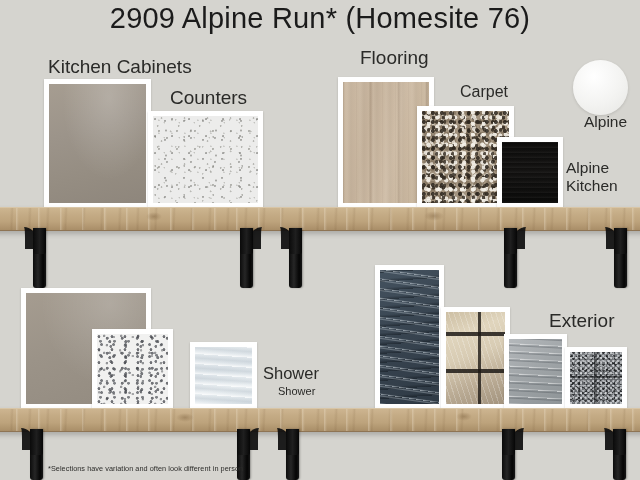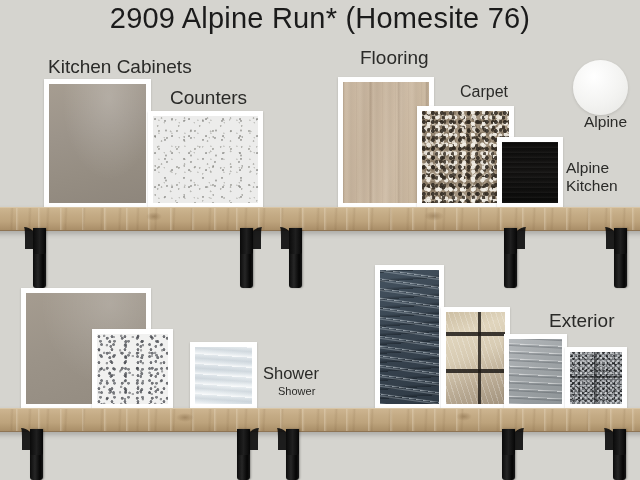--- a/index.html
+++ b/index.html
@@ -313,14 +313,15 @@
     <div class="plank"></div>
     <div class="knot" style="left:182px;top:5px;width:18px;height:9px;"></div>
     <div class="knot" style="left:462px;top:4px;width:16px;height:9px;"></div>
   </div>
   <div class="bracket curve" style="left:30px;top:429px;height:51px;"></div>
   <div class="bracket curve-l" style="left:237px;top:429px;height:51px;"></div>
   <div class="bracket curve" style="left:286px;top:429px;height:51px;"></div>
   <div class="bracket curve-l" style="left:502px;top:429px;height:51px;"></div>
   <div class="bracket curve" style="left:613px;top:429px;height:51px;"></div>
 
+  <div class="footnote" style="left:48px;top:464px;">*Selections have variation and often look different in person</div>
 
 </div>
 
 </body></html>

